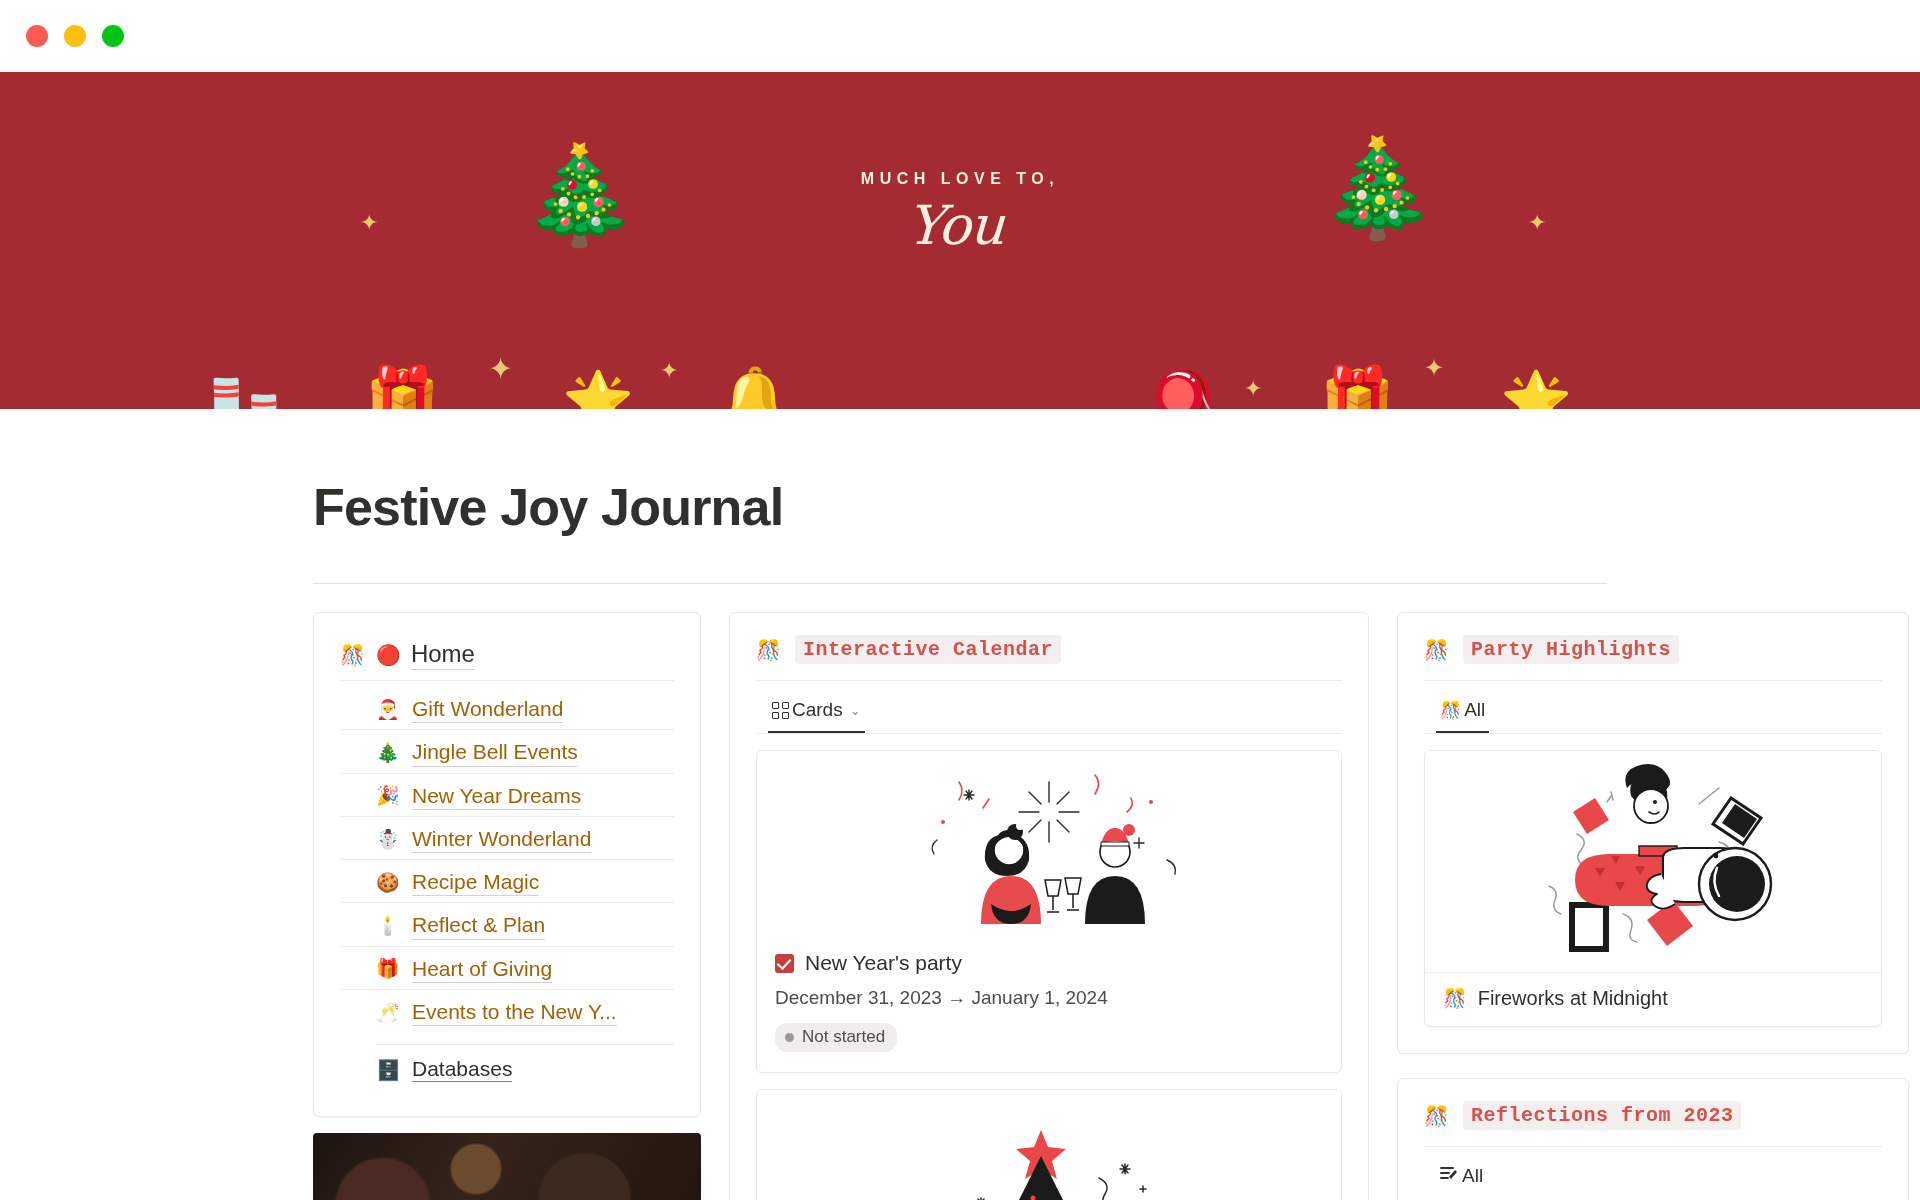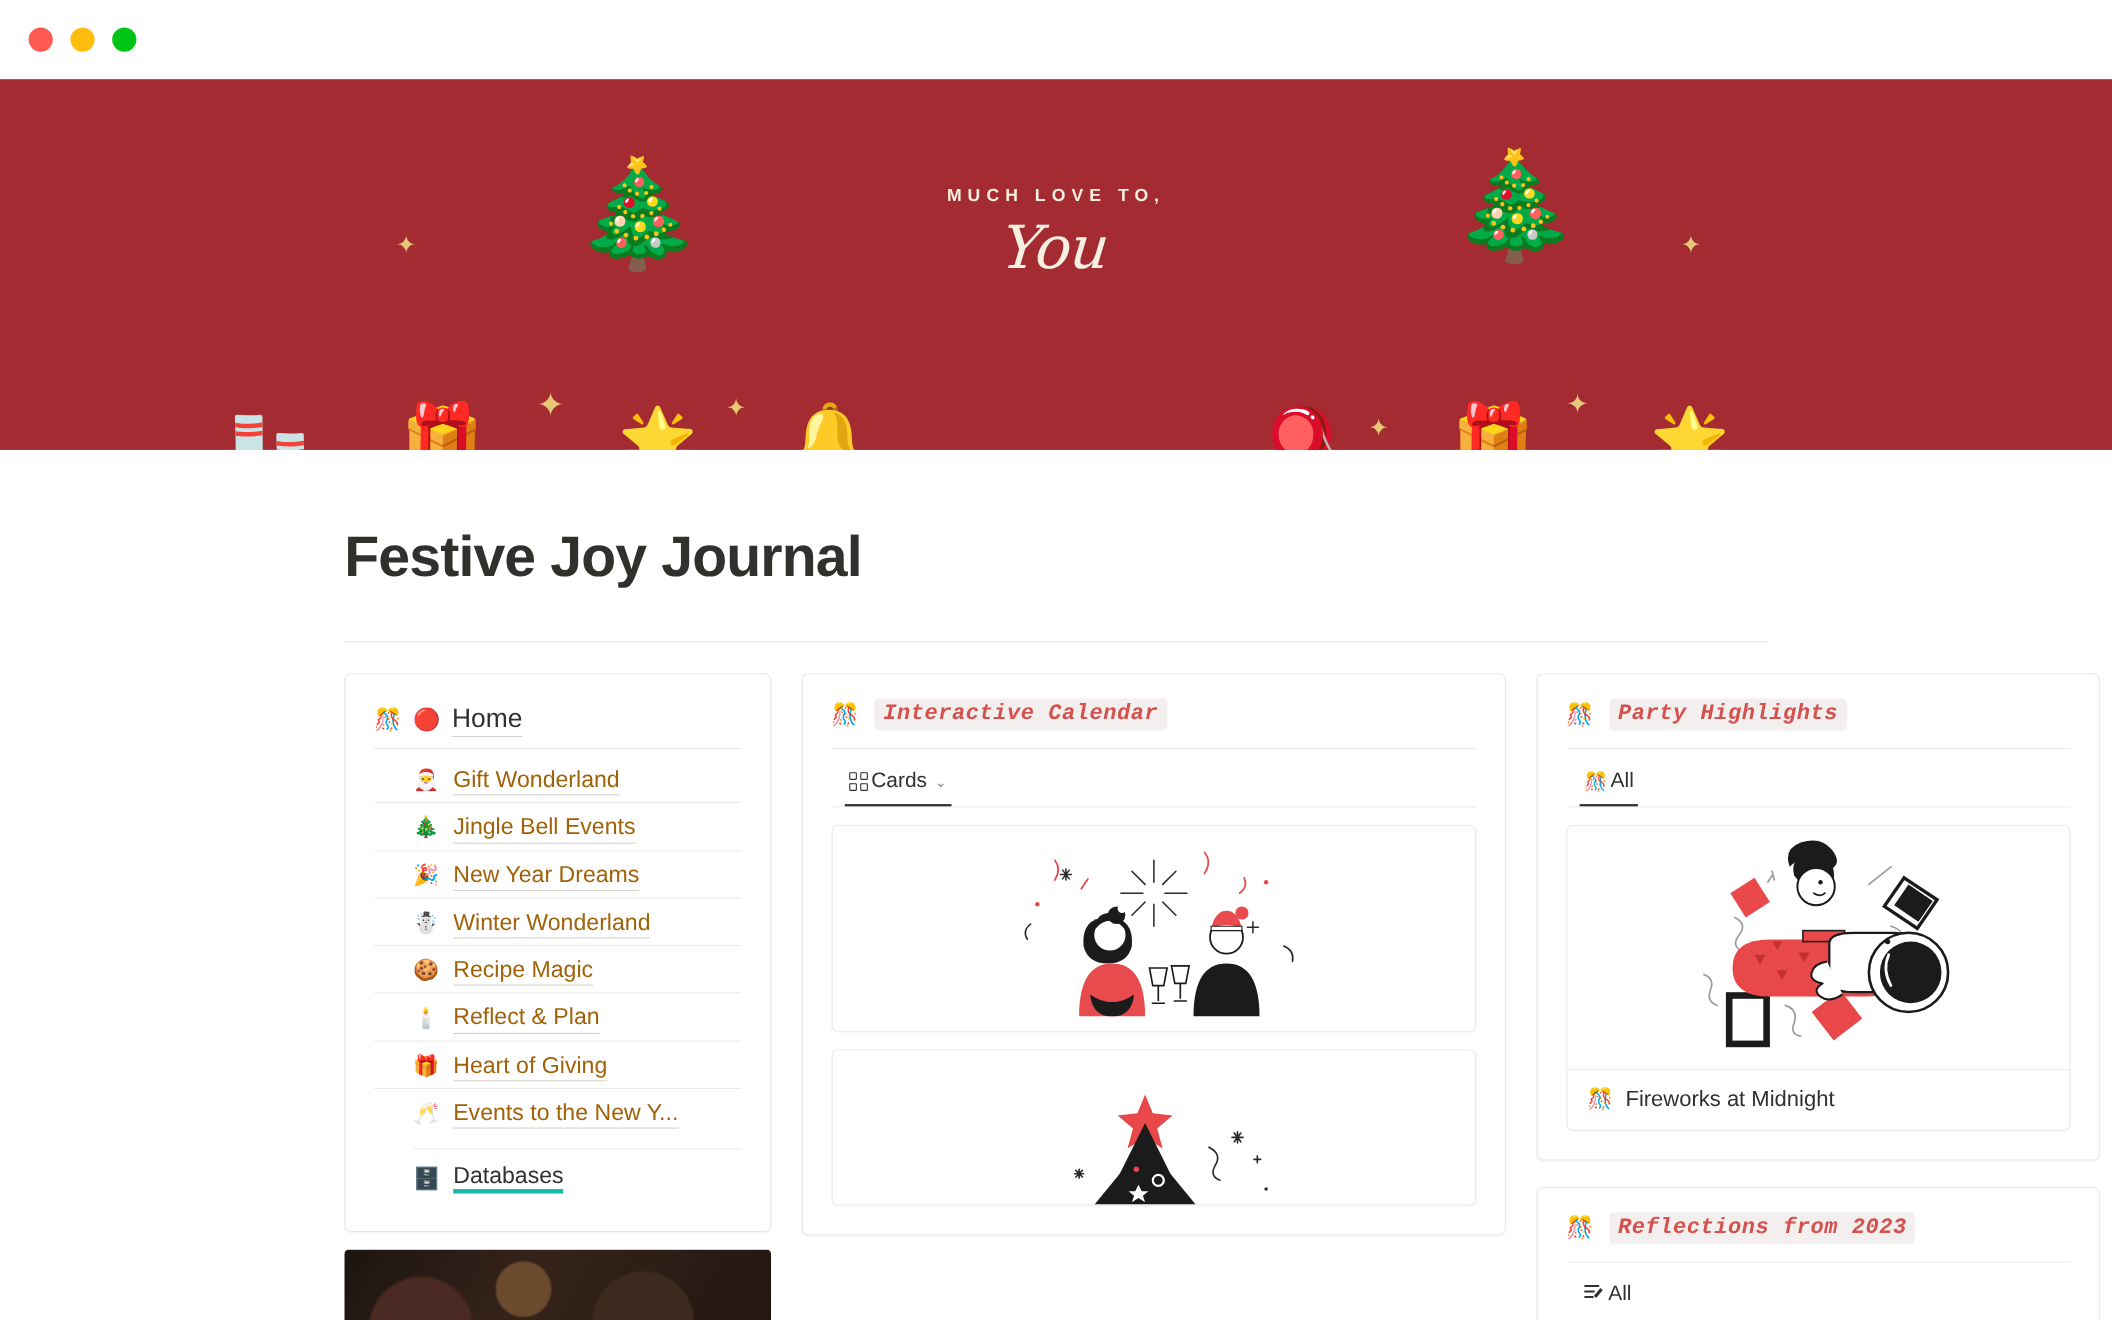--- a/index.html
+++ b/index.html
@@ -130,21 +130,21 @@
     line-height: 1.3;
   }
   .nav-sep { height: 1px; background: #EDEBE8; margin: 12px 0 4px 36px; }
   .nav-db {
     display: flex; align-items: center; gap: 12px;
     padding: 8px 0 4px 36px;
   }
   .nav-db .emoji { font-size: 20px; width: 24px; text-align: center; }
   .nav-db .label {
     font-size: 21px; color: #32302C;
-    border-bottom: 4px solid #14b8a6;
+    border-bottom: 1px solid #14b8a6;
   }
 
   
   .media {
     margin-top: 16px;
     height: 120px;
     border-radius: 4px;
     overflow: hidden;
     position: relative;
     background:
@@ -160,21 +160,21 @@
   }
 
   
   .db-card { padding: 22px 26px 26px 26px; }
   .db-head { display: flex; align-items: center; gap: 14px; padding-bottom: 16px; }
   .db-head .emoji { font-size: 20px; }
   .db-title {
     font-family: "Liberation Mono", monospace;
     font-size: 20px; font-weight: 700; color: #D4524E;
     background: #F2EFEE; border-radius: 4px;
-    padding: 3px 8px; letter-spacing: 0.5px; font-style: italic;
+    padding: 3px 8px; letter-spacing: 0.5px;
   }
   .db-headline { border-bottom: 1px solid #EDEBE8; }
 
   .db-tabs { display: flex; padding: 14px 0 0 12px; }
   .db-tab {
     display: flex; align-items: center; gap: 3px;
     font-size: 19px; color: #32302C;
     padding: 4px 4px 10px 4px;
     border-bottom: 2px solid #32302C;
   }
@@ -402,20 +402,31 @@
                 <circle cx="230" cy="66" r="6" fill="#E84B4D"></circle>
                 <path d="M202 78 h28 v4 h-28z" fill="#FFFFFF" stroke="#1B1B1B" stroke-width="1"></path>
 
                 <g fill="#FFFFFF" stroke="#1B1B1B" stroke-width="1.5">
                   <path d="M146 116 l16 0 l-3 16 l-10 0z"></path>
                     <path d="M154 132 v14 M148 148 h12"></path>
                   <path d="M166 114 l16 0 l-3 16 l-10 0z"></path>
                     <path d="M174 130 v14 M168 146 h12"></path>
                 </g>
               </svg>
+            </div>
+            <div class="entry-body">
+              <div class="entry-title">
+                <span class="chk"></span>
+                <span>New Year's party</span>
+              </div>
+              <div class="entry-date">December 31, 2023 → January 1, 2024</div>
+              <div class="pill">
+                <span class="pdot"></span>
+                <span>Not started</span>
+              </div>
             </div>
           </div>
 
           <div class="entry">
             <div class="entry-cover" style="height:140px;align-items:flex-start;padding-top:22px;">
               <svg class="illus" width="240" height="120" viewBox="0 0 240 120">
                 <path d="M112 18 l7 17 l18 2 l-14 12 l5 18 l-16 -10 l-16 10 l5 -18 l-14 -12 l18 -2z" fill="#E8484A"></path>
                 <path d="M112 44 L146 112 L78 112z" fill="#1B1B1B"></path>
                 <path d="M112 62 L158 118 L66 118z" fill="#1B1B1B"></path>
                 <circle cx="124" cy="96" r="5" fill="none" stroke="#FFFFFF" stroke-width="2"></circle>

